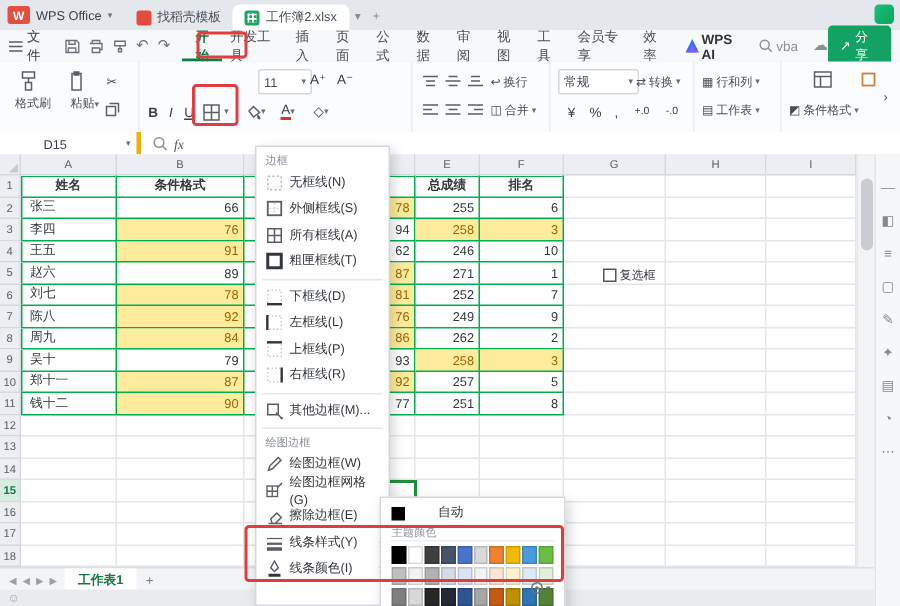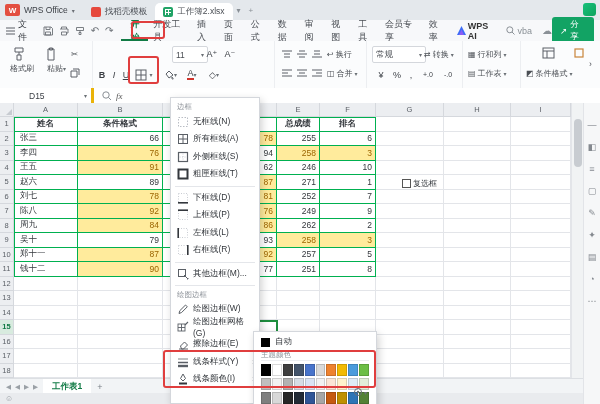--- a/index.html
+++ b/index.html
@@ -113,21 +113,21 @@
         padding-top:3px;font-size:8.5px;}
   .m-h{height:12px;line-height:12px;padding-left:6px;font-size:7.5px;color:#8a8f96;}
   .m-i{height:17.5px;display:flex;align-items:center;gap:4px;padding:0 4px 0 6px;color:#33373c;}
   .m-i svg{flex:none;}
   .m-i .arr{margin-left:auto;color:#8a8f96;font-size:9px;}
   .m-sep{border-top:1px solid #e4e6ea;margin:2.5px 4px;}
   
   #submenu{position:absolute;left:253px;top:331px;width:124px;height:90px;background:#fff;z-index:55;
            border:1px solid #d4d7dc;box-shadow:2px 3px 8px rgba(0,0,0,.18);box-sizing:border-box;
            padding:3px 7px;font-size:8.5px;}
-  .auto-row{display:flex;align-items:center;gap:5px;height:14px;color:#33373c;}
+  .auto-row{display:flex;align-items:center;gap:22px;height:14px;color:#33373c;}
   .auto-sw{width:9px;height:9px;background:#000;display:inline-block;}
   .sub-lb{font-size:7.5px;color:#8a8f96;height:11px;line-height:11px;border-bottom:1px solid #eceef1;
           margin-bottom:3px;}
   .palette{display:flex;gap:1px;margin-bottom:2px;}
   .sw{width:10px;height:12px;display:inline-block;box-shadow:inset 0 0 0 1px rgba(0,0,0,.15);}
   #picker{position:absolute;left:353px;top:387px;z-index:60;display:flex;align-items:center;gap:1px;
           color:#6b7076;font-size:8px;}
   
   .redbox{position:absolute;border:2px solid var(--annotation_red);border-radius:3px;z-index:100;
           pointer-events:none;box-sizing:border-box;}
@@ -601,59 +601,59 @@
   <div id="menu">
     <div class="m-h">边框</div>
     <div class="m-i">
       <svg width="12" height="12">
           <rect x="1.5" y="1.5" width="9" height="9" fill="none" stroke="#b9bdc4" stroke-width="1" stroke-dasharray="1.5,1.5"></rect>
         </svg>
       <span>无框线(N)</span>
     </div>
     <div class="m-i">
       <svg width="12" height="12">
+          <rect x="1.5" y="1.5" width="9" height="9" fill="none" stroke="#5a5f66" stroke-width="1.2"></rect>
+          <path d="M6 2.5v7M2.5 6h7" stroke="#c9ccd2" stroke-width="1" stroke-dasharray="1,1.5"></path>
+        </svg>
+      <span>外侧框线(S)</span>
+    </div>
+    <div class="m-i">
+      <svg width="12" height="12">
           <rect x="1.5" y="1.5" width="9" height="9" fill="none" stroke="#5a5f66" stroke-width="1"></rect>
           <path d="M6 1.5v9M1.5 6h9" stroke="#5a5f66" stroke-width="1"></path>
         </svg>
       <span>所有框线(A)</span>
     </div>
     <div class="m-i">
       <svg width="12" height="12">
-          <rect x="1.5" y="1.5" width="9" height="9" fill="none" stroke="#5a5f66" stroke-width="1.2"></rect>
-          <path d="M6 2.5v7M2.5 6h7" stroke="#c9ccd2" stroke-width="1" stroke-dasharray="1,1.5"></path>
-        </svg>
-      <span>外侧框线(S)</span>
-    </div>
-    <div class="m-i">
-      <svg width="12" height="12">
           <rect x="1.5" y="1.5" width="9" height="9" fill="none" stroke="#33373c" stroke-width="2"></rect>
         </svg>
       <span>粗匣框线(T)</span>
     </div>
     <div class="m-sep"></div>
     <div class="m-i">
       <svg width="12" height="12">
           <rect x="1.5" y="1.5" width="9" height="9" fill="none" stroke="#c9ccd2" stroke-width="1" stroke-dasharray="1,1.5"></rect>
           <path d="M1 10.8h10" stroke="#33373c" stroke-width="1.6"></path>
         </svg>
       <span>下框线(D)</span>
     </div>
     <div class="m-i">
       <svg width="12" height="12">
           <rect x="1.5" y="1.5" width="9" height="9" fill="none" stroke="#c9ccd2" stroke-width="1" stroke-dasharray="1,1.5"></rect>
+          <path d="M1.2 1v10" stroke="#33373c" stroke-width="1.6"></path>
+        </svg>
+      <span>左框线(L)</span>
+    </div>
+    <div class="m-i">
+      <svg width="12" height="12">
+          <rect x="1.5" y="1.5" width="9" height="9" fill="none" stroke="#c9ccd2" stroke-width="1" stroke-dasharray="1,1.5"></rect>
           <path d="M1 1.2h10" stroke="#33373c" stroke-width="1.6"></path>
         </svg>
       <span>上框线(P)</span>
-    </div>
-    <div class="m-i">
-      <svg width="12" height="12">
-          <rect x="1.5" y="1.5" width="9" height="9" fill="none" stroke="#c9ccd2" stroke-width="1" stroke-dasharray="1,1.5"></rect>
-          <path d="M1.2 1v10" stroke="#33373c" stroke-width="1.6"></path>
-        </svg>
-      <span>左框线(L)</span>
     </div>
     <div class="m-i">
       <svg width="12" height="12">
           <rect x="1.5" y="1.5" width="9" height="9" fill="none" stroke="#c9ccd2" stroke-width="1" stroke-dasharray="1,1.5"></rect>
           <path d="M10.8 1v10" stroke="#33373c" stroke-width="1.6"></path>
         </svg>
       <span>右框线(R)</span>
     </div>
     <div class="m-sep"></div>
     <div class="m-i">

